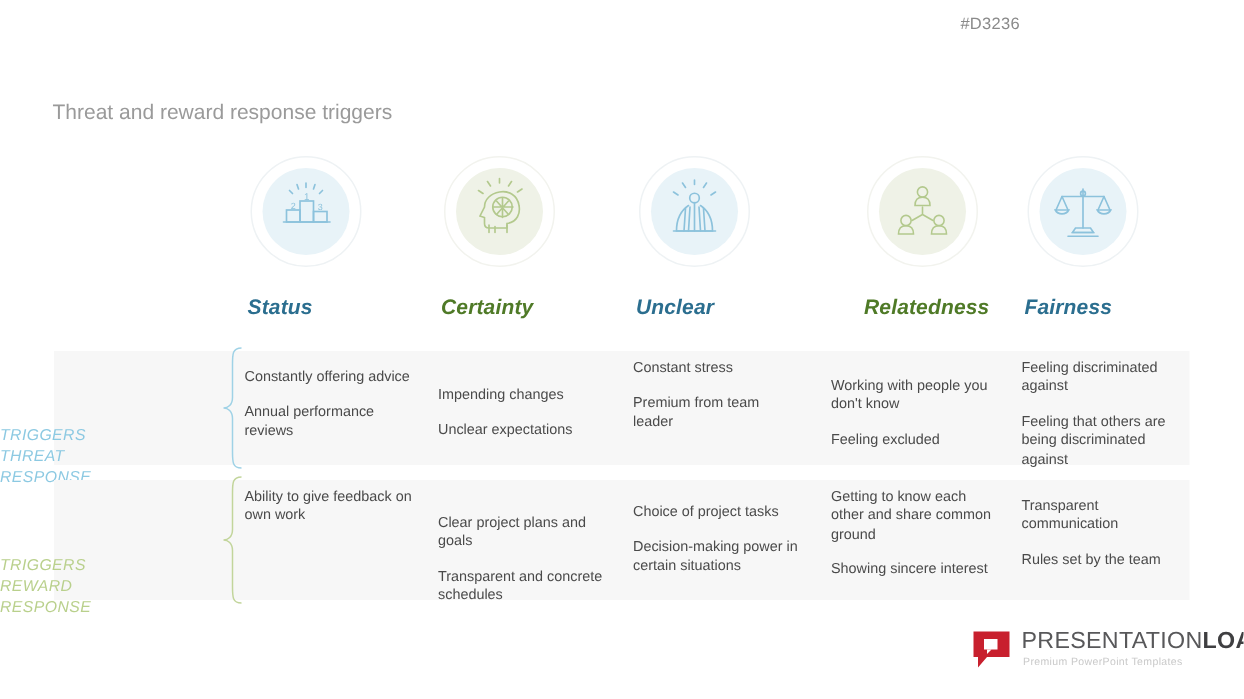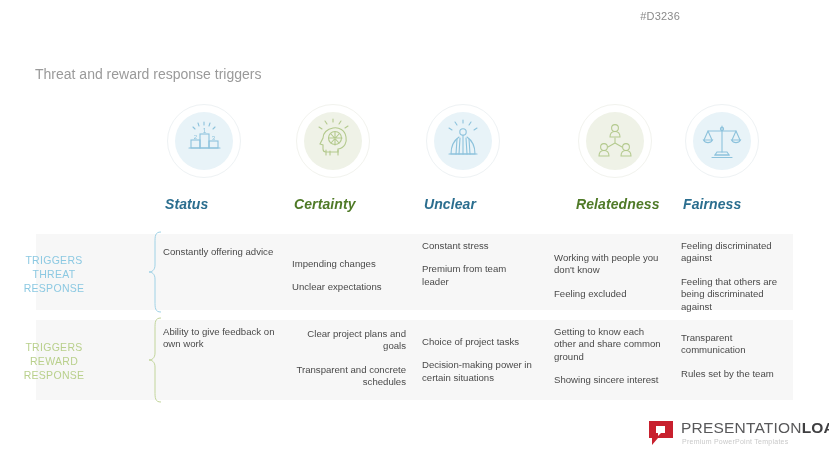--- a/index.html
+++ b/index.html
@@ -59,23 +59,24 @@
   
   .row-band {
     position: absolute; left: 36px; width: 757px;
     background: #f7f7f7;
   }
   #band-threat { top: 234px; height: 76px; }
   #band-reward { top: 320px; height: 80px; }
 
   .row-label {
     position: absolute; left: 0; width: 108px;
-    text-align: center;
-    font-size: 10.5px; line-height: 14px;
+    text-align: left;
+    font-size: 10.5px; font-style: italic; line-height: 14px;
     letter-spacing: .3px;
+    margin-top: 30px;
   }
   #label-threat { top: 253px; color: #8cc9e2; }
   #label-reward { top: 340px; color: #b9d08c; }
 
   .brace { position: absolute; width: 16px; }
   #brace-threat { left: 147px; top: 231px; height: 82px; }
   #brace-reward { left: 147px; top: 317px; height: 86px; }
 
   .cell {
     position: absolute;
@@ -212,20 +213,21 @@
     <div>TRIGGERS</div>
     <div>THREAT</div>
     <div>RESPONSE</div>
   </div>
   <svg class="brace" id="brace-threat" viewBox="0 0 16 82" preserveAspectRatio="none">
     <path d="M14 1 C8 1 8 5 8 12 L8 34 C8 39 5 41 2 41 C5 41 8 43 8 48 L8 70 C8 77 8 81 14 81" fill="none" stroke="#9fd2e6" stroke-width="1"></path>
   </svg>
 
   <div class="cell" id="t0" style="left:163px; top:246px; width:112px;">
     <p>Constantly offering advice</p>
+    <p>Annual performance reviews</p>
   </div>
   <div class="cell" id="t1" style="left:292px; top:258px; width:118px;">
     <p>Impending changes</p>
     <p>Unclear expectations</p>
   </div>
   <div class="cell" id="t2" style="left:422px; top:240px; width:112px;">
     <p>Constant stress</p>
     <p>Premium from team leader</p>
   </div>
   <div class="cell" id="t3" style="left:554px; top:252px; width:112px;">
@@ -243,21 +245,21 @@
     <div>REWARD</div>
     <div>RESPONSE</div>
   </div>
   <svg class="brace" id="brace-reward" viewBox="0 0 16 86" preserveAspectRatio="none">
     <path d="M14 1 C8 1 8 5 8 12 L8 36 C8 41 5 43 2 43 C5 43 8 45 8 50 L8 74 C8 81 8 85 14 85" fill="none" stroke="#c2d59b" stroke-width="1"></path>
   </svg>
 
   <div class="cell" id="r0" style="left:163px; top:326px; width:112px;">
     <p>Ability to give feedback on own work</p>
   </div>
-  <div class="cell" id="r1" style="left:292px; top:328px; width:114px;text-align:right;">
+  <div class="cell" id="r1" style="left:292px; top:343px; width:114px;">
     <p>Clear project plans and goals</p>
     <p>Transparent and concrete schedules</p>
   </div>
   <div class="cell" id="r2" style="left:422px; top:336px; width:122px;">
     <p>Choice of project tasks</p>
     <p>Decision-making power in certain situations</p>
   </div>
   <div class="cell" id="r3" style="left:554px; top:326px; width:110px;">
     <p>Getting to know each other and share common ground</p>
     <p>Showing sincere interest</p>

